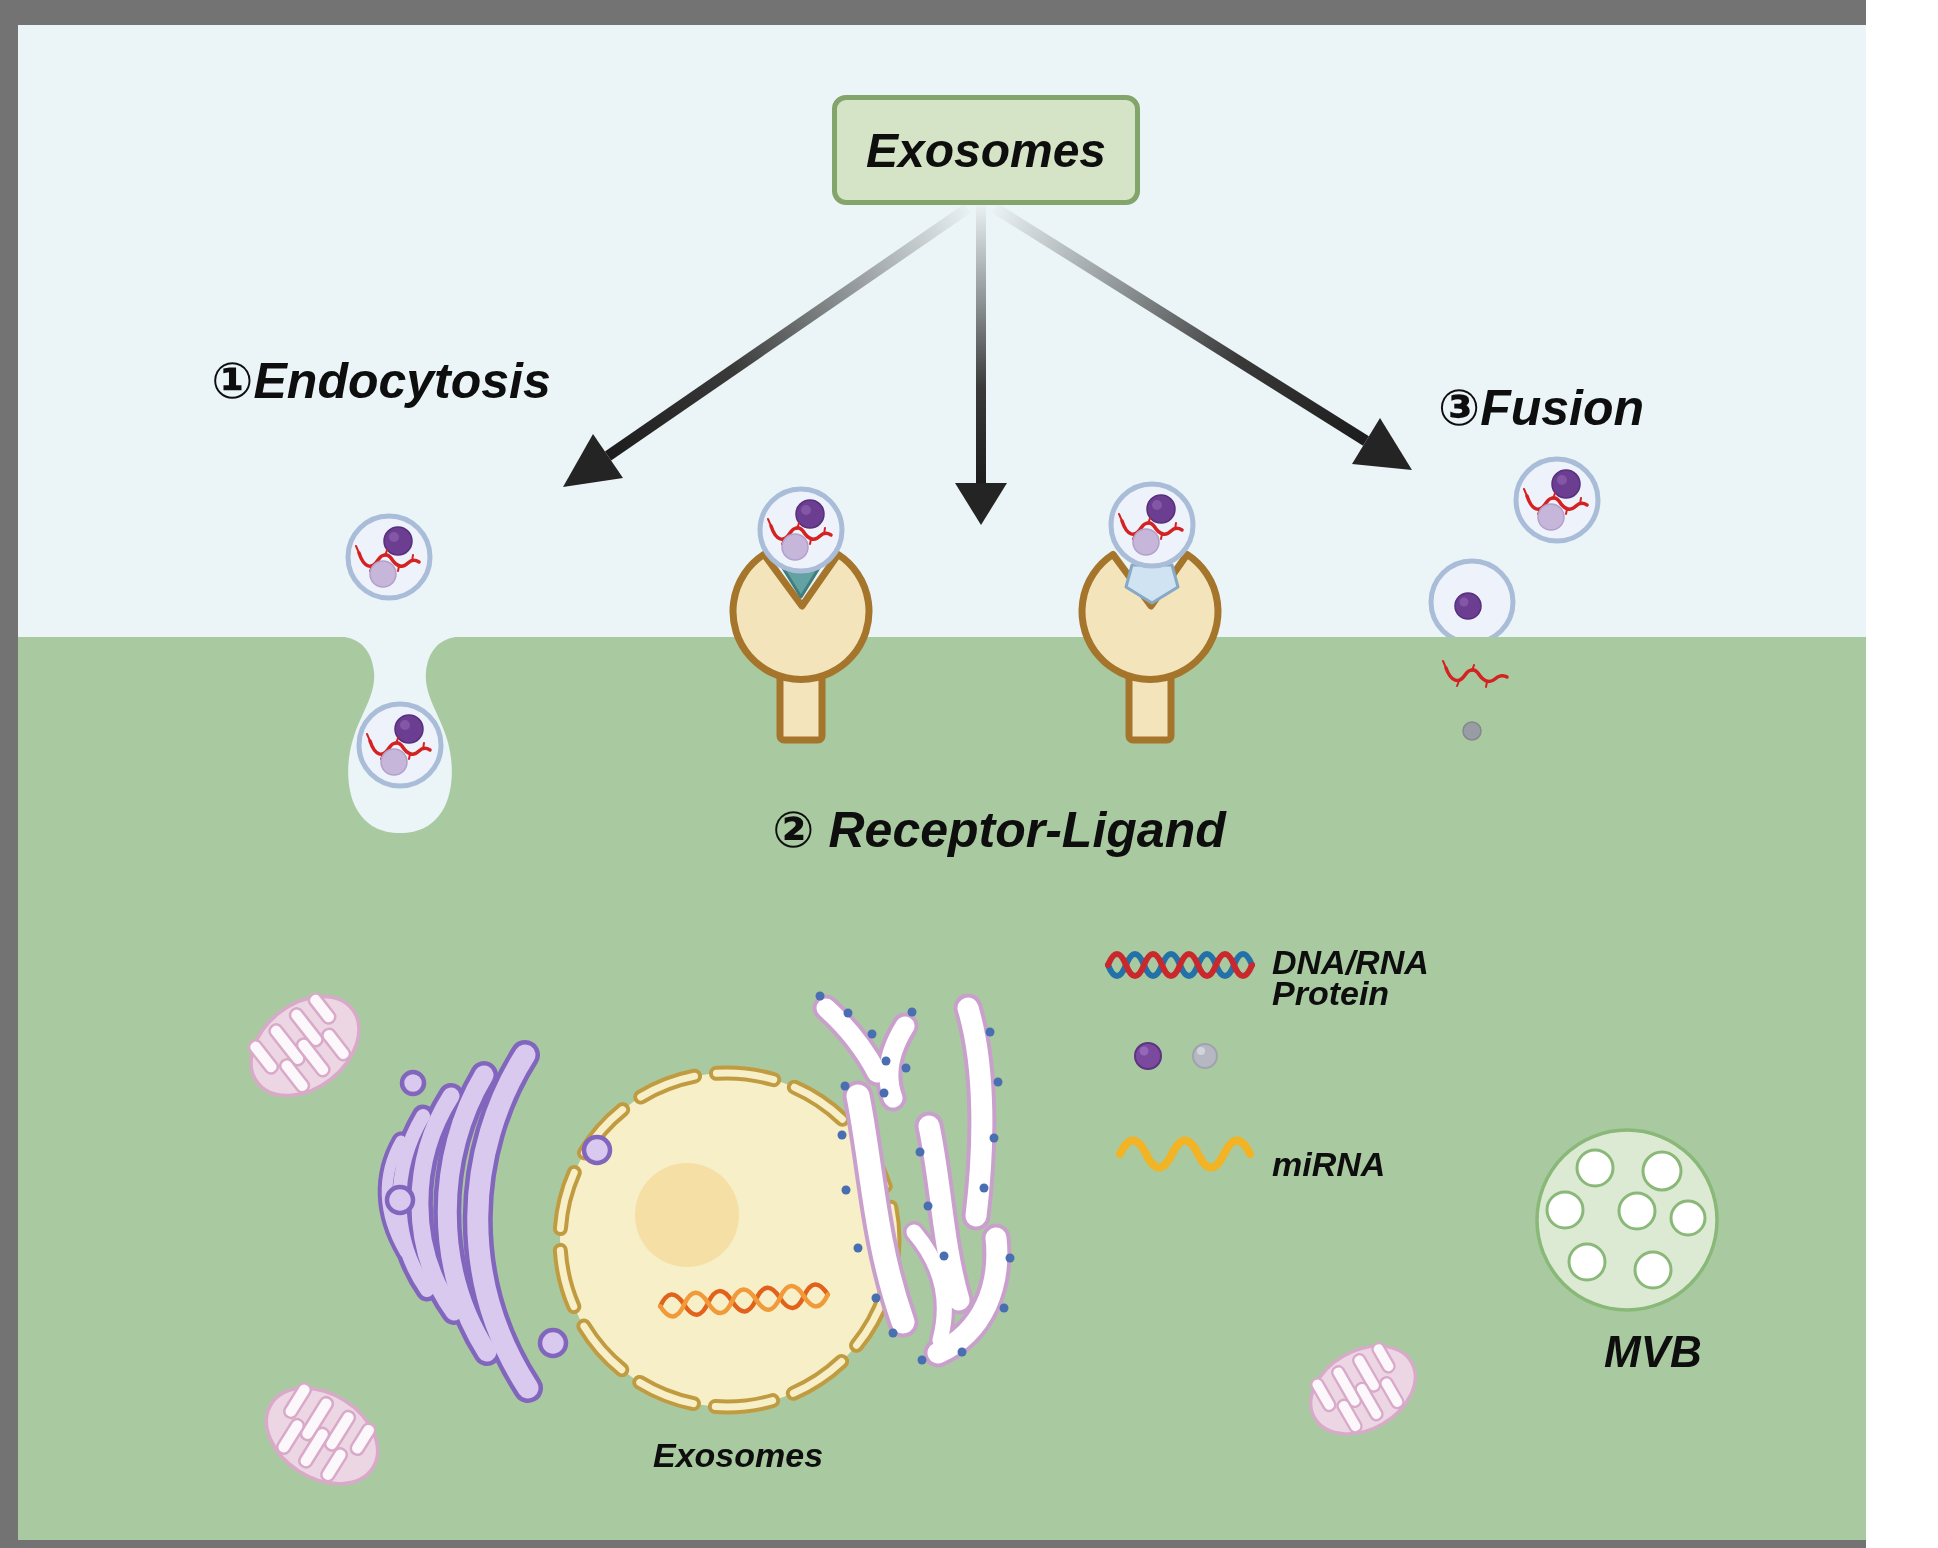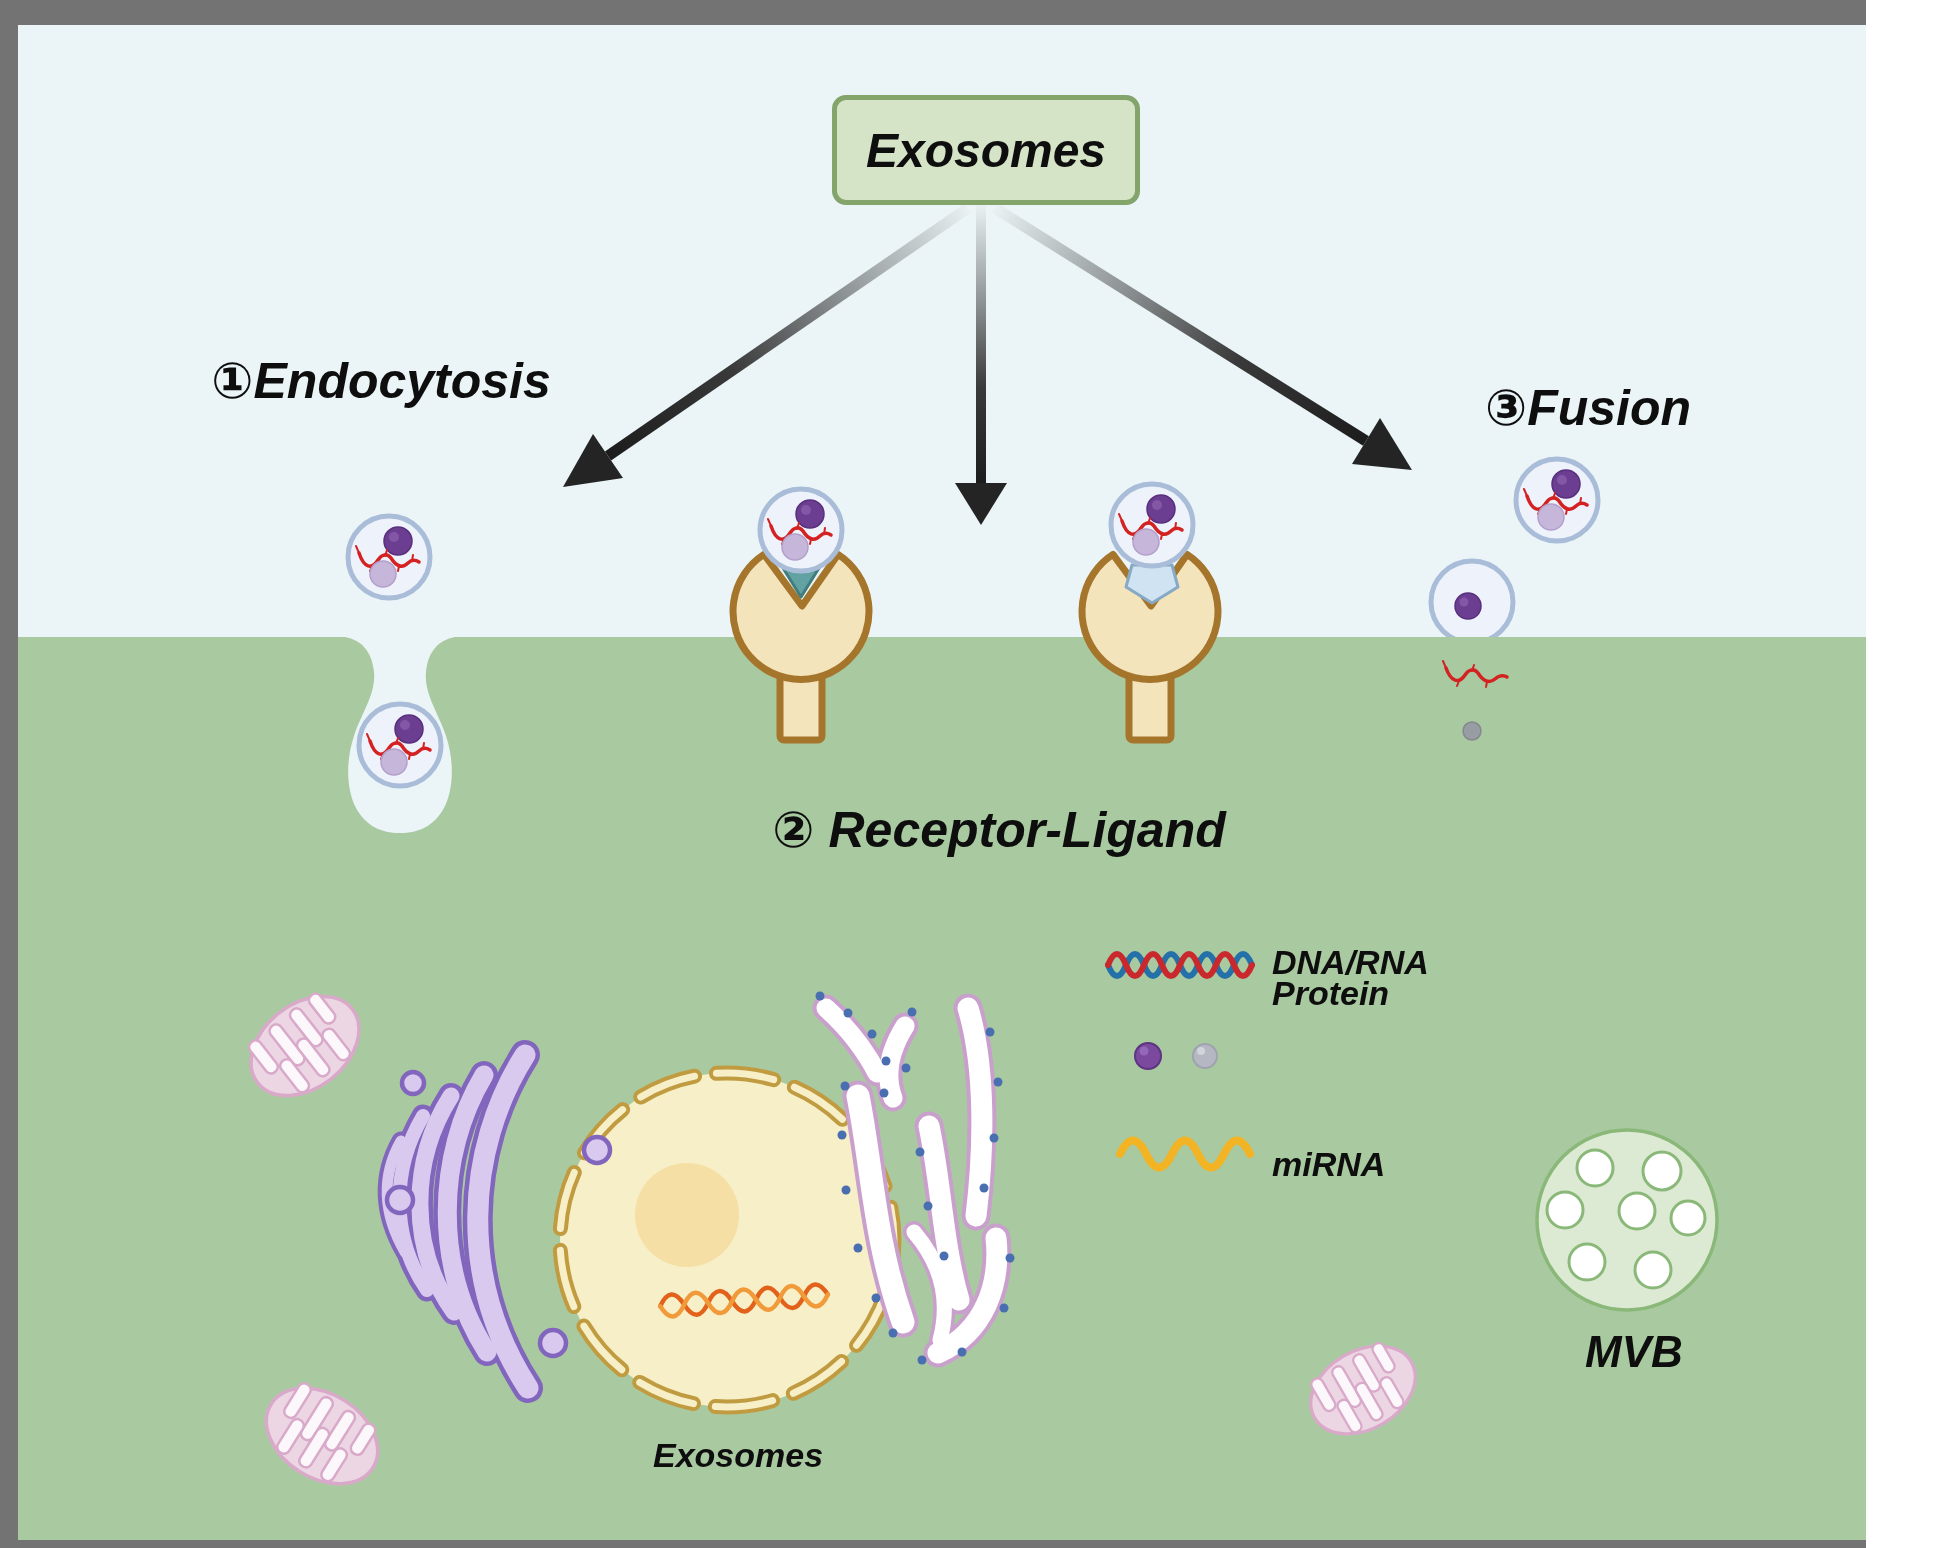--- a/index.html
+++ b/index.html
@@ -8,21 +8,21 @@
   .stage svg{position:absolute;left:0;top:0;}
   .lbl{position:absolute;font-weight:bold;color:#0e0e0e;white-space:nowrap;
        transform:translate(-50%,-50%);letter-spacing:0px;}
   .lbl-left{transform:translate(0,-50%);}
   .title-box{position:absolute;left:832px;top:95px;width:308px;height:110px;
              background:#d5e3c6;border:5px solid #83a46b;border-radius:14px;
              box-sizing:border-box;display:flex;align-items:center;justify-content:center;
              font-weight:bold;font-size:48px;color:#0e0e0e;}
   .fs50{font-size:50px;}
   .fs46{font-size:34px;}
-  .fs44{font-size:44px;}
+  .fs44{font-size:44px;margin-left:19px;}
 </style>
 </head>
 <body>
 
 <div class="stage">
 
 <svg width="1938" height="1548" viewBox="0 0 1938 1548">
   <defs>
 
     <g id="exo">
@@ -225,20 +225,20 @@
     </g>
     <path d="M1120,1154 q13,-27 26,0 q13,27 26,0 q13,-27 26,0 q13,27 26,0 q13,-27 26,0" fill="none" stroke="#f2b324" stroke-width="8" stroke-linecap="round"></path>
   </g>
 </svg>
 
 <div class="title-box">
   <span>Exosomes</span>
 </div>
 <div class="lbl fs50" style="left:999px;top:830px;">② Receptor-Ligand</div>
 <div class="lbl fs50" style="left:381px;top:381px;">①Endocytosis</div>
-<div class="lbl fs50" style="left:1588px;top:408px;">③Fusion</div>
+<div class="lbl fs50" style="left:1541px;top:408px;">③Fusion</div>
 <div class="lbl fs46" style="left:738px;top:1455px;">Exosomes</div>
 <div class="lbl fs44" style="left:1634px;top:1352px;">MVB</div>
 <div class="lbl lbl-left fs46" style="left:1272px;top:962px;">DNA/RNA</div>
 <div class="lbl lbl-left fs46" style="left:1272px;top:993px;">Protein</div>
 <div class="lbl lbl-left fs46" style="left:1272px;top:1148px;margin-top:16px;">miRNA</div>
 
 </div>
 
 </body></html>

